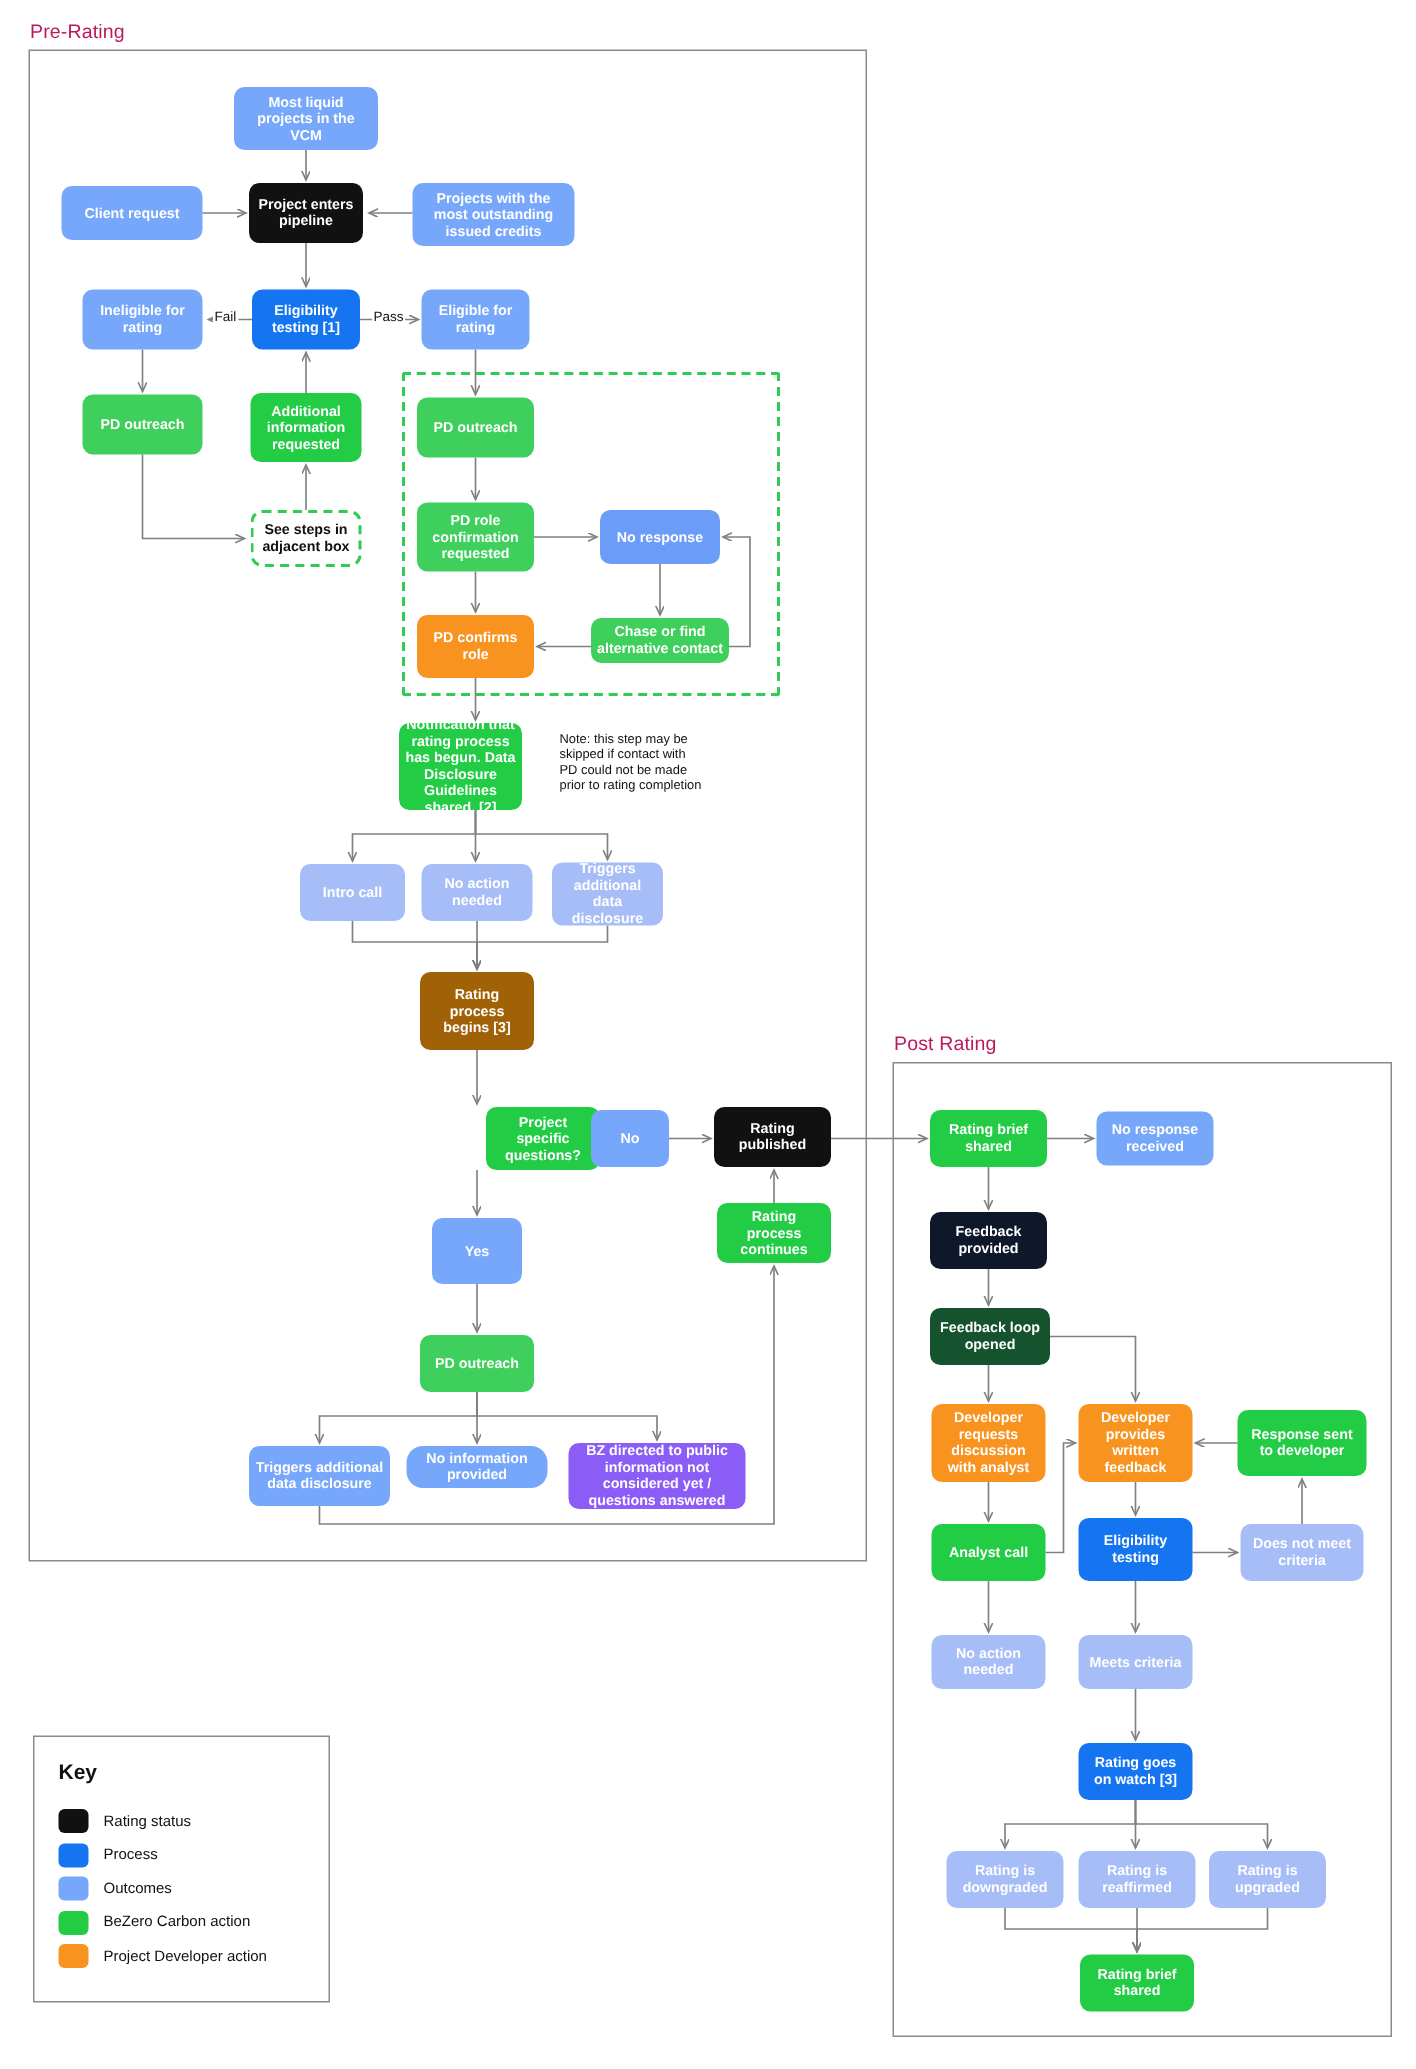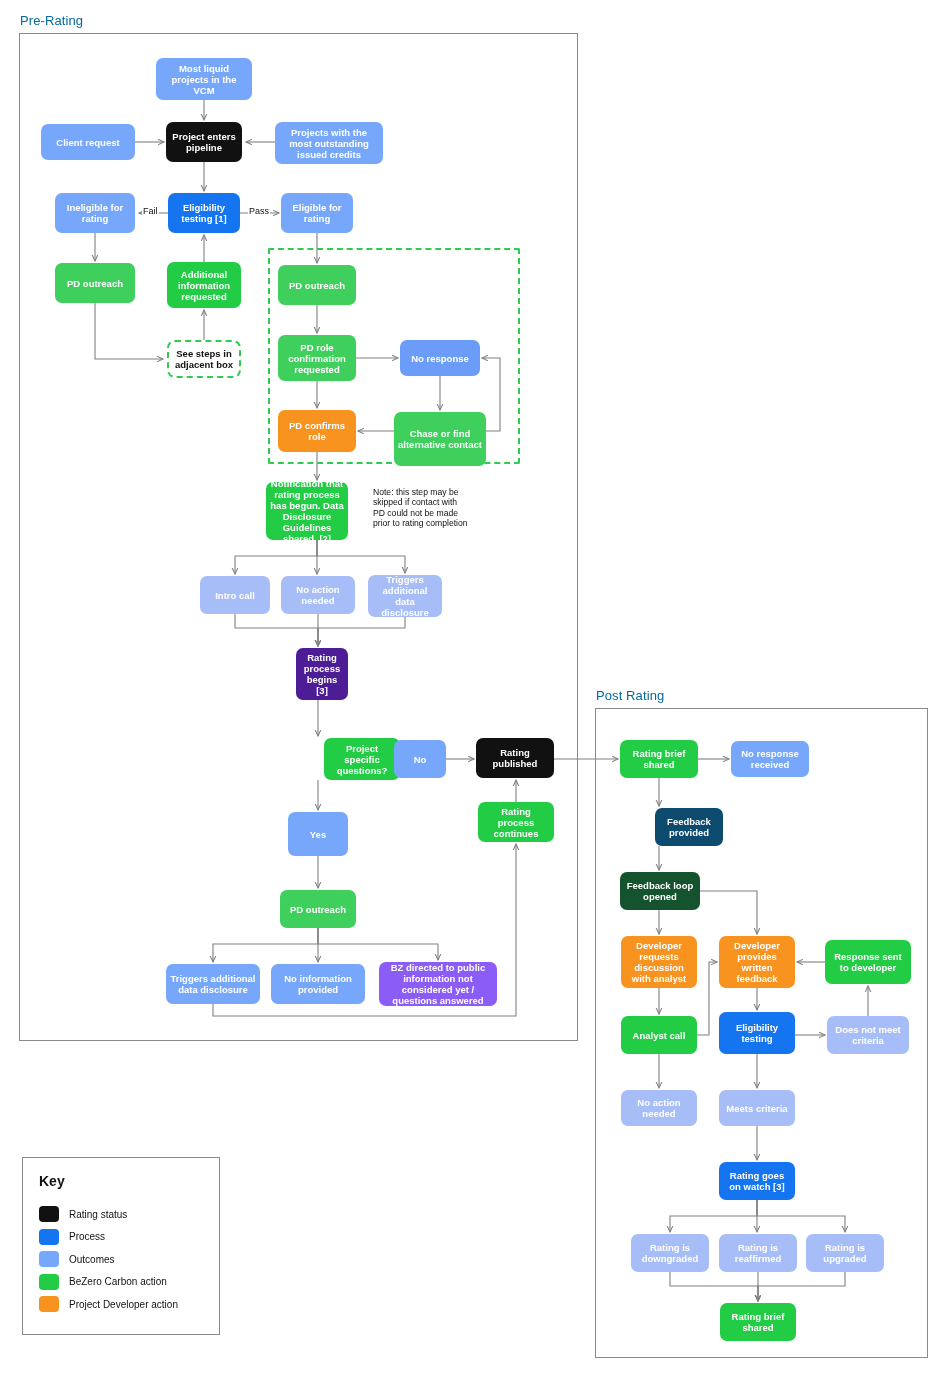--- a/index.html
+++ b/index.html
@@ -1,18 +1,18 @@
 <!DOCTYPE html>
 <html><head>
 <meta charset="utf-8">
 <style>
   html,body{margin:0;padding:0;background:#ffffff;}
   body{width:944px;height:1379px;position:relative;font-family:"Liberation Sans","DejaVu Sans",sans-serif;overflow:hidden;}
   #stage{position:absolute;left:0;top:0;width:944px;height:1379px;}
-  .sect-title{position:absolute;font-size:13px;color:#0369a1;letter-spacing:.1px;}
+  .sect-title{position:absolute;font-size:13px;color:#be185d;letter-spacing:.1px;}
   .sect-box{position:absolute;border:1px solid #8a8a8a;background:transparent;box-sizing:border-box;}
   .node{position:absolute;box-sizing:border-box;border-radius:7px;display:flex;align-items:center;justify-content:center;text-align:center;color:#ffffff;font-size:9.5px;line-height:11px;padding:2px 4px;font-weight:bold;}
   .node.note{background:transparent;color:#111;border:2px dashed #2ecc52;font-size:9.5px;border-radius:8px;}
   .plain-note{position:absolute;font-size:8.6px;line-height:10.4px;color:#111;text-align:left;}
   .dashzone{position:absolute;border:2px dashed #2ecc52;border-radius:2px;box-sizing:border-box;background:transparent;}
   .edgelbl{position:absolute;font-size:9px;color:#111;background:#fff;padding:0 1px;}
   svg.wires{position:absolute;left:0;top:0;width:944px;height:1379px;pointer-events:none;}
   
   .key-box{position:absolute;border:1px solid #8a8a8a;background:#fff;box-sizing:border-box;}
   .key-title{position:absolute;font-size:14px;font-weight:bold;color:#111;}
@@ -152,40 +152,40 @@
       <div class="node" style="left: 55px; top: 193px; width: 80px; height: 40px; background: rgb(118, 167, 251);">Ineligible for rating</div>
       <div class="node" style="left: 168px; top: 193px; width: 72px; height: 40px; background: rgb(21, 117, 240);">Eligibility testing [1]</div>
       <div class="node" style="left: 281px; top: 193px; width: 72px; height: 40px; background: rgb(118, 167, 251);">Eligible for rating</div>
       <div class="node" style="left: 55px; top: 263px; width: 80px; height: 40px; background: rgb(62, 207, 92);">PD outreach</div>
       <div class="node" style="left: 167px; top: 262px; width: 74px; height: 46px; background: rgb(34, 204, 68);">Additional information requested</div>
       <div class="node note" style="left: 167px; top: 340px; width: 74px; height: 38px;">See steps in adjacent box</div>
       <div class="node" style="left: 278px; top: 265px; width: 78px; height: 40px; background: rgb(62, 207, 92);">PD outreach</div>
       <div class="node" style="left: 278px; top: 335px; width: 78px; height: 46px; background: rgb(62, 207, 92);">PD role confirmation requested</div>
       <div class="node" style="left: 400px; top: 340px; width: 80px; height: 36px; background: rgb(107, 156, 247);">No response</div>
       <div class="node" style="left: 278px; top: 410px; width: 78px; height: 42px; background: rgb(247, 147, 30);">PD confirms role</div>
-      <div class="node" style="left: 394px; top: 412px; width: 92px; height: 54px; background: rgb(62, 207, 92);">Chase or find alternative contact</div>
+      <div class="node" style="left: 394px; top: 412px; width: 92px; height: 30px; background: rgb(62, 207, 92);">Chase or find alternative contact</div>
       <div class="node" style="left: 266px; top: 482px; width: 82px; height: 58px; background: rgb(34, 204, 68);">Notification that rating process has begun. Data Disclosure Guidelines shared. [2]</div>
       <div class="node" style="left: 200px; top: 576px; width: 70px; height: 38px; background: rgb(167, 189, 247);">Intro call</div>
       <div class="node" style="left: 281px; top: 576px; width: 74px; height: 38px; background: rgb(167, 189, 247);">No action needed</div>
       <div class="node" style="left: 368px; top: 575px; width: 74px; height: 42px; background: rgb(167, 189, 247);">Triggers additional data disclosure</div>
-      <div class="node" style="left: 280px; top: 648px; width: 52px; height: 52px; background: #4c1d95; margin-left: 16px;">Rating process begins [3]</div>
+      <div class="node" style="left: 280px; top: 648px; width: 76px; height: 52px; background: #a16207;">Rating process begins [3]</div>
       <div class="node" style="left: 280px; top: 738px; width: 76px; height: 42px; background: rgb(34, 204, 68); margin-left: 44px;">Project specific questions?</div>
       <div class="node" style="left: 394px; top: 740px; width: 52px; height: 38px; background: rgb(118, 167, 251);">No</div>
       <div class="node" style="left: 476px; top: 738px; width: 78px; height: 40px; background: rgb(17, 17, 17);">Rating published</div>
       <div class="node" style="left: 478px; top: 802px; width: 76px; height: 40px; background: rgb(34, 204, 68);">Rating process continues</div>
       <div class="node" style="left: 288px; top: 812px; width: 60px; height: 44px; background: rgb(118, 167, 251);">Yes</div>
       <div class="node" style="left: 280px; top: 890px; width: 76px; height: 38px; background: rgb(62, 207, 92);">PD outreach</div>
       <div class="node" style="left: 166px; top: 964px; width: 94px; height: 40px; background: rgb(118, 167, 251);">Triggers additional data disclosure</div>
-      <div class="node" style="left: 271px; top: 964px; width: 94px; height: 40px; background: rgb(118, 167, 251);">No information provided</div>
+      <div class="node" style="left: 271px; top: 964px; width: 94px; height: 28px; background: rgb(118, 167, 251); border-radius: 11px;">No information provided</div>
       <div class="node" style="left: 379px; top: 962px; width: 118px; height: 44px; background: #8b5cf6;">BZ directed to public information not considered yet / questions answered</div>
     </div>
   <div id="post-layer">
       <div class="node" style="left: 620px; top: 740px; width: 78px; height: 38px; background: rgb(34, 204, 68);">Rating brief shared</div>
       <div class="node" style="left: 731px; top: 741px; width: 78px; height: 36px; background: rgb(118, 167, 251);">No response received</div>
-      <div class="node" style="left: 620px; top: 808px; width: 68px; height: 38px; background: #0c4a6e; margin-left: 35px;">Feedback provided</div>
+      <div class="node" style="left: 620px; top: 808px; width: 78px; height: 38px; background: #0f172a;">Feedback provided</div>
       <div class="node" style="left: 620px; top: 872px; width: 80px; height: 38px; background: #14532d;">Feedback loop opened</div>
       <div class="node" style="left: 621px; top: 936px; width: 76px; height: 52px; background: rgb(247, 147, 30);">Developer requests discussion with analyst</div>
       <div class="node" style="left: 719px; top: 936px; width: 76px; height: 52px; background: rgb(247, 147, 30);">Developer provides written feedback</div>
       <div class="node" style="left: 825px; top: 940px; width: 86px; height: 44px; background: rgb(34, 204, 68);">Response sent to developer</div>
       <div class="node" style="left: 621px; top: 1016px; width: 76px; height: 38px; background: rgb(34, 204, 68);">Analyst call</div>
       <div class="node" style="left: 719px; top: 1012px; width: 76px; height: 42px; background: rgb(21, 117, 240);">Eligibility testing</div>
       <div class="node" style="left: 827px; top: 1016px; width: 82px; height: 38px; background: rgb(167, 189, 247);">Does not meet criteria</div>
       <div class="node" style="left: 621px; top: 1090px; width: 76px; height: 36px; background: rgb(167, 189, 247);">No action needed</div>
       <div class="node" style="left: 719px; top: 1090px; width: 76px; height: 36px; background: rgb(167, 189, 247);">Meets criteria</div>
       <div class="node" style="left: 719px; top: 1162px; width: 76px; height: 38px; background: rgb(21, 117, 240);">Rating goes on watch [3]</div>

